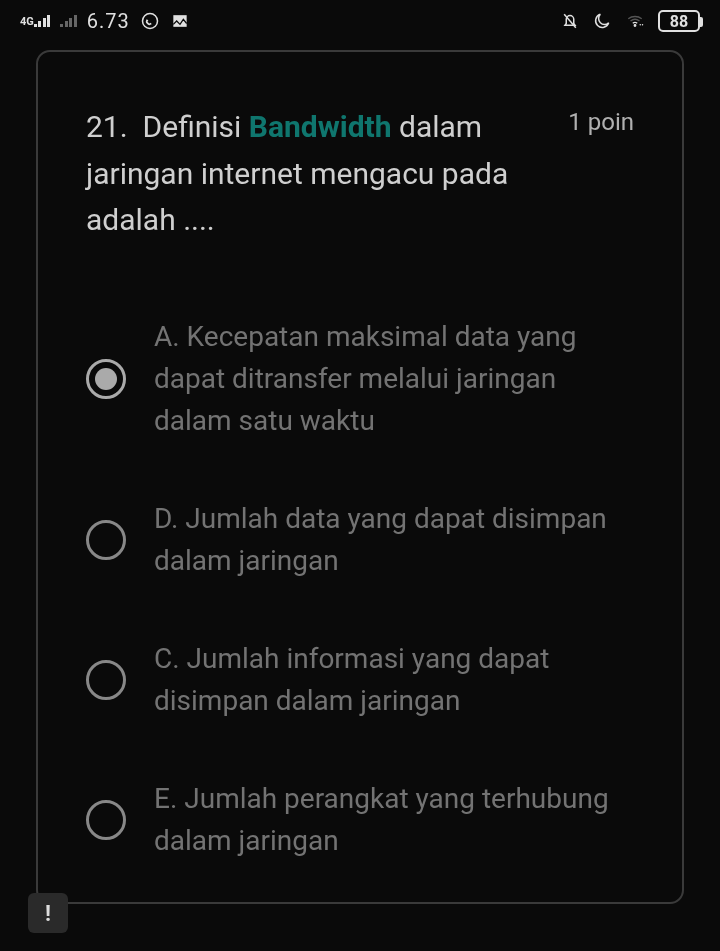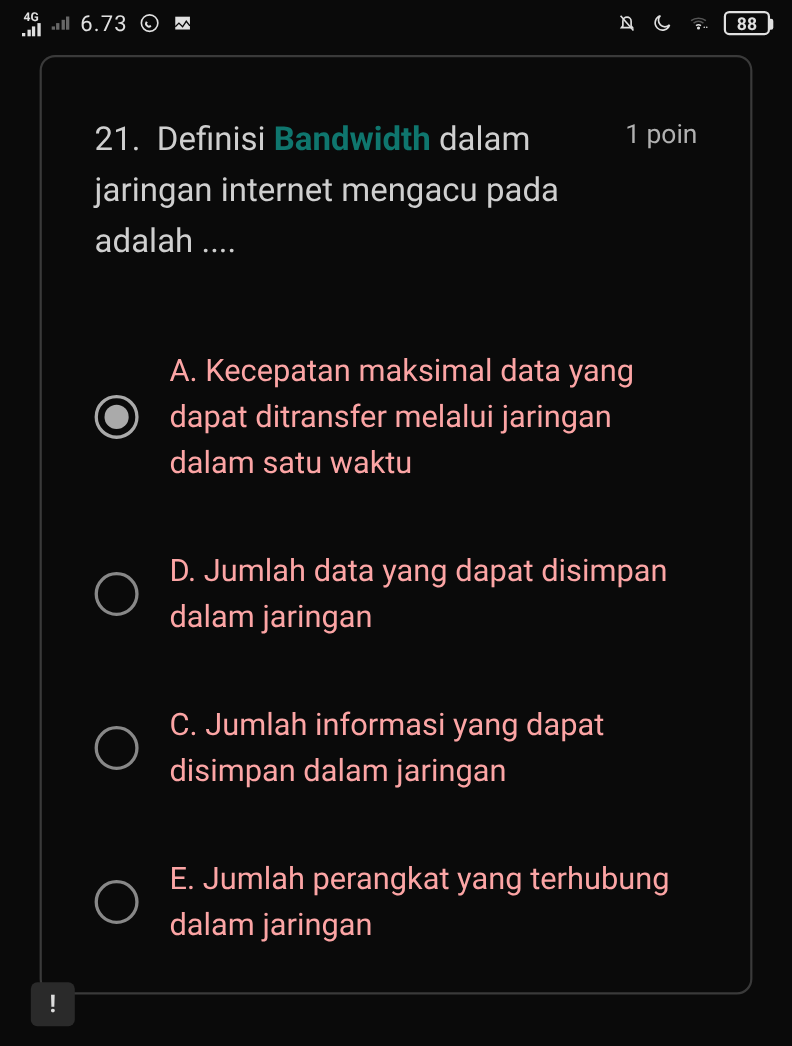--- a/index.html
+++ b/index.html
@@ -16,21 +16,21 @@
       height: 42px;
       display: flex;
       align-items: center;
       justify-content: space-between;
       padding: 0 20px;
       font-size: 17px;
       color: #e0e0e0;
     }
     .status-left { display: flex; align-items: center; gap: 10px; }
     .status-right { display: flex; align-items: center; gap: 12px; }
-    .sig-4g { font-size: 11px; font-weight: 700; display:flex; flex-direction:column; align-items:center; line-height:1; }
+    .sig-4g { font-size: 11px; font-weight: 700; display:flex; flex-direction:row; align-items:center; line-height:1; }
     .sig-bars { display: flex; align-items: flex-end; gap: 1.5px; height: 12px; }
     .sig-bars span { width: 3px; background: #e0e0e0; }
     .sig-bars.dim span { background: #666; }
     .sig-bars span:nth-child(1){height:3px;} .sig-bars span:nth-child(2){height:6px;}
     .sig-bars span:nth-child(3){height:9px;} .sig-bars span:nth-child(4){height:12px;}
     .clock { font-size: 20px; letter-spacing: 1px; font-weight:400; }
     .icon-svg { width: 20px; height: 20px; fill: none; stroke: #e0e0e0; stroke-width: 1.8; }
     .battery {
       width: 42px; height: 22px; border: 2px solid #e0e0e0; border-radius: 5px;
       display: flex; align-items: center; justify-content: center;
@@ -50,21 +50,21 @@
     .q-text .bold { font-weight: 700; color: #0f766e; }
     .points { font-size: 24px; color: #b0b0b0; white-space: nowrap; margin-top: 4px; }
     .options { margin-top: 72px; display: flex; flex-direction: column; gap: 56px; }
     .option { display: flex; align-items: center; gap: 28px; cursor: pointer; }
     .radio {
       flex-shrink: 0; width: 40px; height: 40px; border: 3px solid #888; border-radius: 50%;
       display: flex; align-items: center; justify-content: center;
     }
     .radio.selected { border-color: #aaa; }
     .radio.selected::after { content:''; width: 22px; height: 22px; background: #aaa; border-radius:50%; }
-    .opt-text { font-size: 28px; line-height: 1.5; color: #fca5a5; }
+    .opt-text { font-size: 28px; line-height: 1.5; color: #737373; }
     .toast {
       position: absolute; bottom: 18px; left: 28px;
       width: 40px; height: 40px; background: #2a2a2a; border-radius: 6px;
       display: flex; align-items: center; justify-content: center;
       font-size: 22px; font-weight: 700; color: #ddd;
     }
   </style>
 </head>
 <body>
 

